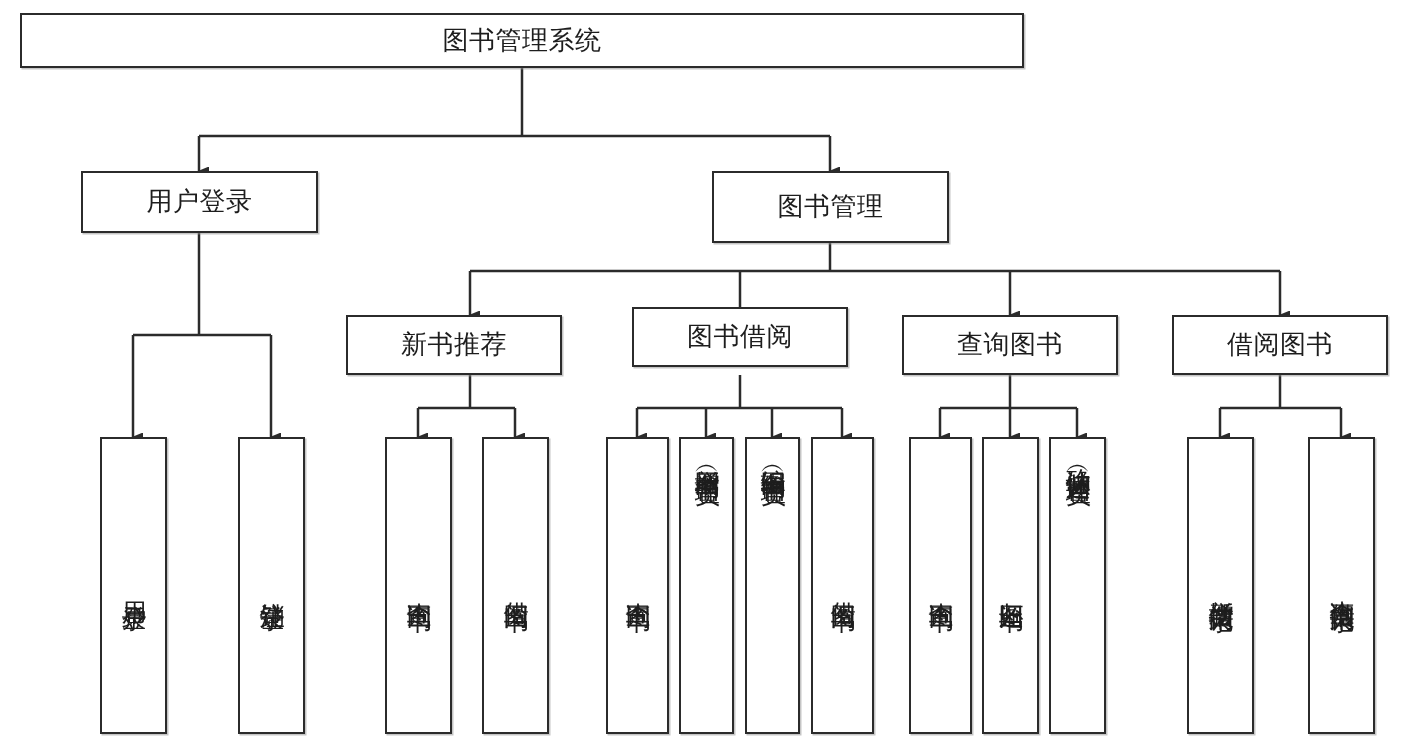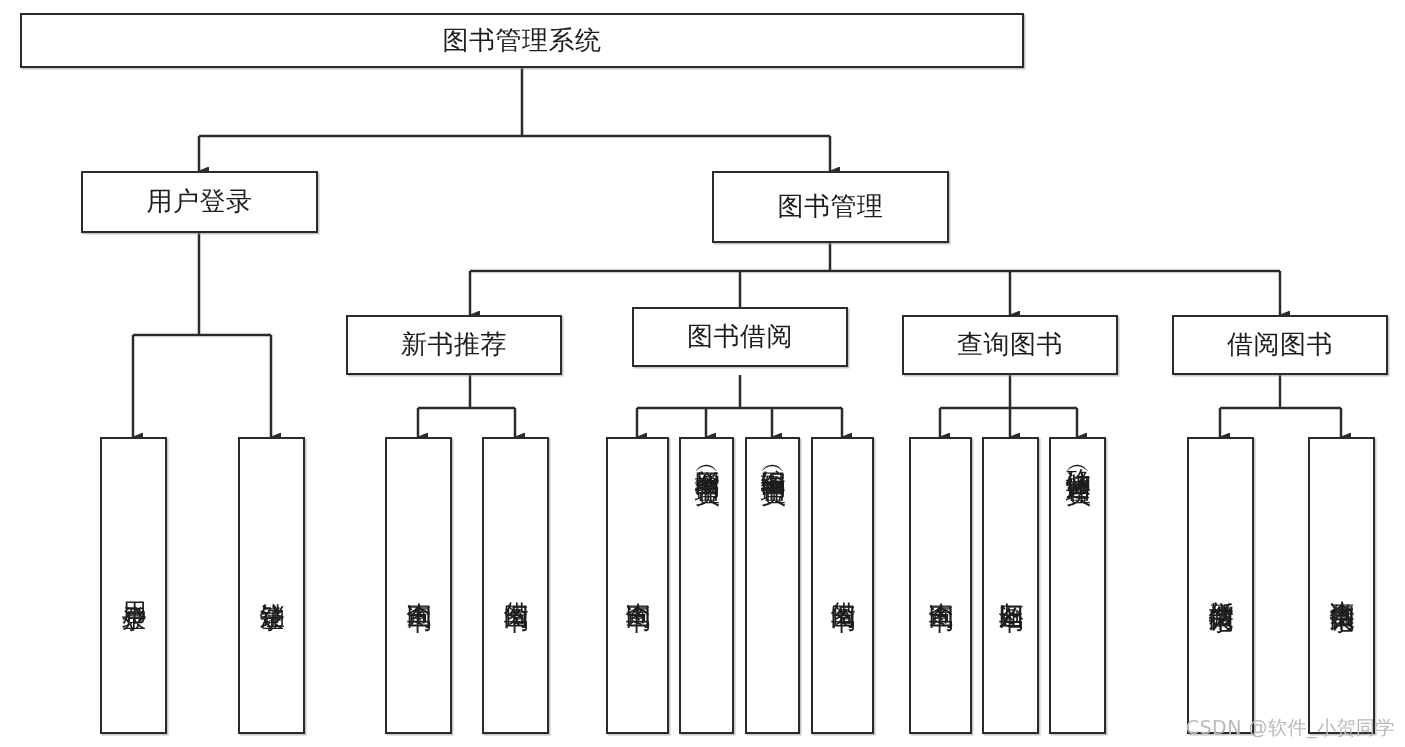--- a/index.html
+++ b/index.html
@@ -181,15 +181,14 @@
         <span class="label">确认归还（管理员）</span>
       </div>
       <div class="node v mid" style="left: 1187px; top: 437px; width: 67px; height: 297px;">
         <span class="label">新增借阅记录</span>
       </div>
       <div class="node v mid" style="left: 1308px; top: 437px; width: 67px; height: 297px;">
         <span class="label">查询借阅记录</span>
       </div>
     </div>
 
-  <div id="watermark">CSDN @软件_小贺同学</div>
 
 </div>
 
 </body></html>

